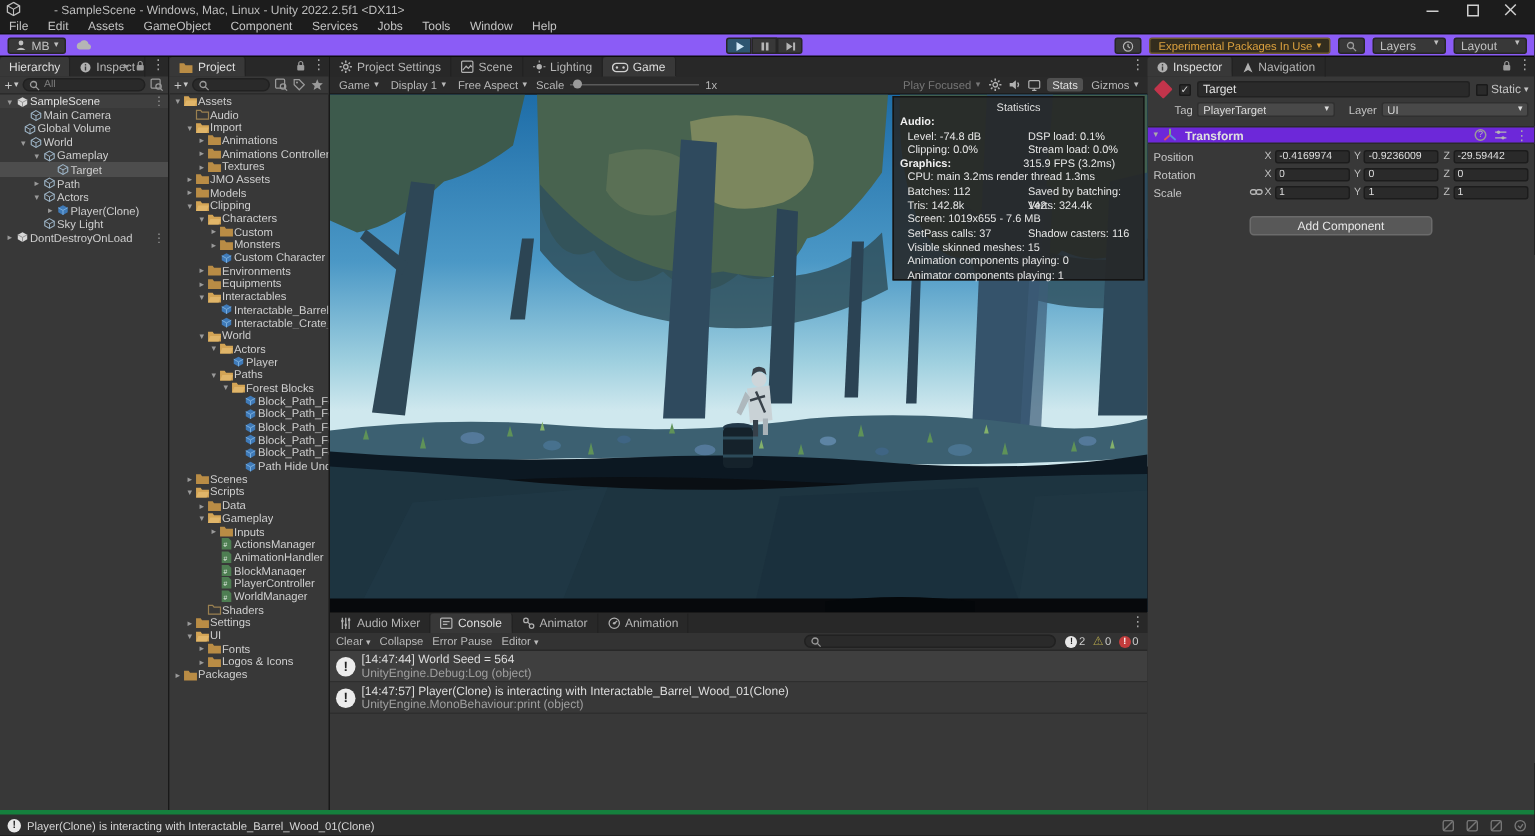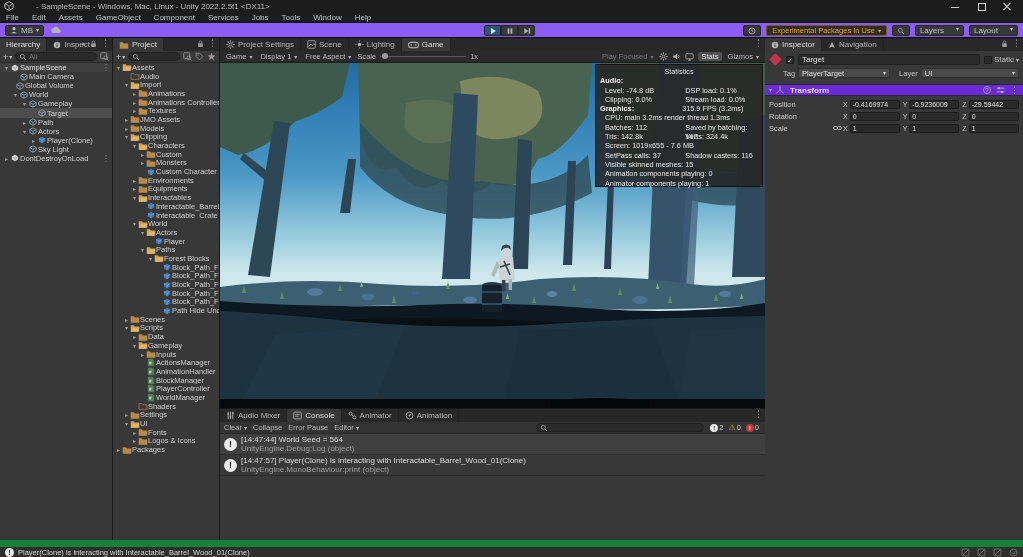--- a/index.html
+++ b/index.html
@@ -112,21 +112,21 @@
   .t-row .rlabel { width:62px; font-size:7.5px; color:#c8c8c8; flex:none; }
   .t-row .linkslot { width:12px; flex:none; display:flex; justify-content:center; }
   .axes { flex:1; display:flex; gap:3px; }
   .axis { flex:1; display:flex; align-items:center; gap:2px; }
   .axis .aname { font-size:7px; color:#c0c0c0; }
   .axis input { flex:1; width:30px; height:9px; background:#2a2a2a; border:1px solid #1c1c1c; border-radius:2px; color:#dedede; font-size:7px; padding:0 2px; font-family:"Liberation Sans", sans-serif; }
   .addcomp-wrap { display:flex; justify-content:center; padding:9px 0; }
   .addcomp { width:122px; height:13px; background:#585858; border:1px solid #6b6b6b; border-radius:3px; color:#e6e6e6; font-size:8px; display:flex; align-items:center; justify-content:center; cursor:default; }
 
   
-  .statusbar { position:absolute; left:0; right:0; bottom:0; height:17px; background:#2e2e2e; border-top:7px solid #15803d; display:flex; align-items:center; gap:4px; padding:0 5px; }
+  .statusbar { position:absolute; left:0; right:0; bottom:0; height:17px; background:#2e2e2e; border-top:3px solid #15803d; display:flex; align-items:center; gap:4px; padding:0 5px; }
   .statusbar .msg { color:#d6d6d6; font-size:7.5px; white-space:nowrap; }
   .sb-right { margin-left:auto; display:flex; gap:7px; align-items:center; opacity:.75; }
 
   .icn { display:inline-flex; align-items:center; justify-content:center; line-height:1; }
   svg { display:block; }
 </style>
 </head>
 <body>
 
 <div id="app">
@@ -1338,20 +1338,25 @@
                 <input value="1" style="">
               </span>
               <span class="axis">
                 <span class="aname">Z</span>
                 <input value="1" style="">
               </span>
             </span>
           </div>
         </div>
 
+      <div class="addcomp-wrap">
+        <div class="addcomp">
+            <span>Add Component</span>
+          </div>
+      </div>
     </div>
   </div>
 
   <div class="statusbar">
     <span class="dot-log" style="width:9px;height:9px;font-size:7px">!</span>
     <span class="msg">Player(Clone) is interacting with Interactable_Barrel_Wood_01(Clone)</span>
     <span class="sb-right">
       <span class="icn">
           <svg width="9" height="9" viewBox="0 0 12 12">
             <rect x="1.5" y="1.5" width="9" height="9" rx="1.5" fill="none" stroke="#8f8f8f" stroke-width="1.2"></rect>

